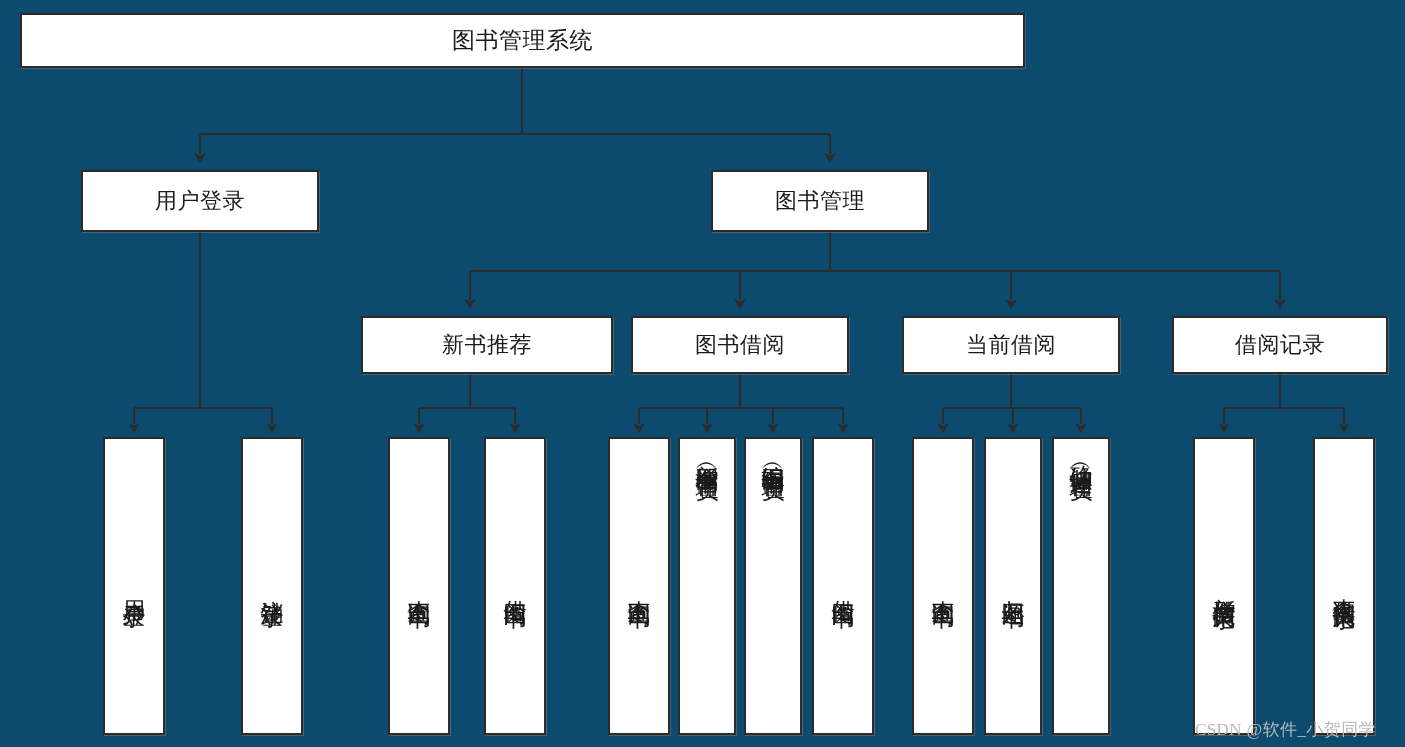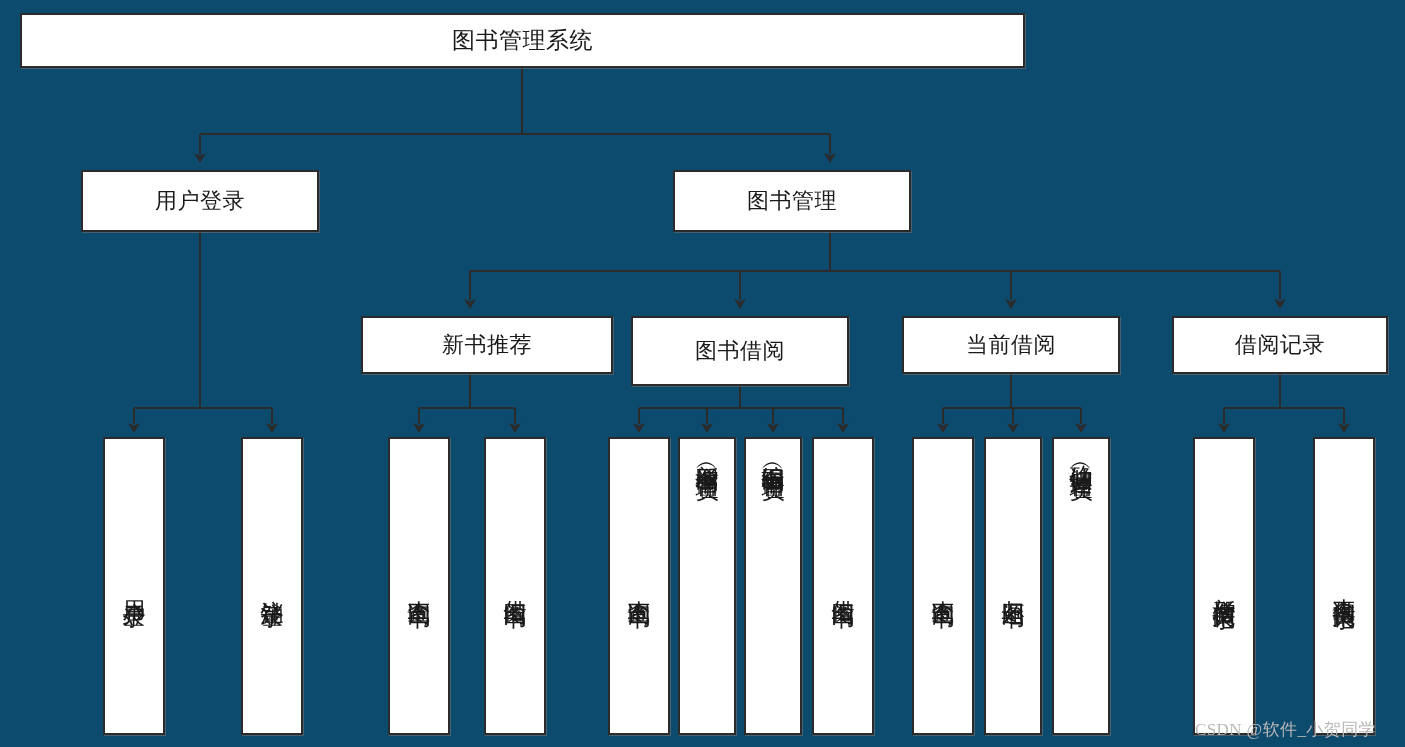--- a/index.html
+++ b/index.html
@@ -126,28 +126,28 @@
     </g>
   </svg>
 
   <div class="node h root" id="n-root" style="left: 20px; top: 13px; width: 1005px; height: 55px; border-color: rgb(43, 43, 43); background: rgb(255, 255, 255); color: rgb(26, 26, 26);">
     <span class="lbl">图书管理系统</span>
   </div>
 
   <div class="node h" id="n-l2-0" style="left: 81px; top: 170px; width: 238px; height: 62px; border-color: rgb(43, 43, 43); background: rgb(255, 255, 255); color: rgb(26, 26, 26);">
     <span class="lbl">用户登录</span>
   </div>
-  <div class="node h" id="n-l2-1" style="left: 673px; top: 170px; width: 238px; height: 62px; border-color: rgb(43, 43, 43); background: rgb(255, 255, 255); color: rgb(26, 26, 26);">
+  <div class="node h" id="n-l2-1" style="left: 711px; top: 170px; width: 218px; height: 62px; border-color: rgb(43, 43, 43); background: rgb(255, 255, 255); color: rgb(26, 26, 26);">
     <span class="lbl">图书管理</span>
   </div>
 
   <div class="node h" id="n-l3-0" style="left: 361px; top: 316px; width: 252px; height: 58px; border-color: rgb(43, 43, 43); background: rgb(255, 255, 255); color: rgb(26, 26, 26);">
     <span class="lbl">新书推荐</span>
   </div>
-  <div class="node h" id="n-l3-1" style="left: 631px; top: 316px; width: 218px; height: 70px; border-color: rgb(43, 43, 43); background: rgb(255, 255, 255); color: rgb(26, 26, 26);">
+  <div class="node h" id="n-l3-1" style="left: 631px; top: 316px; width: 218px; height: 58px; border-color: rgb(43, 43, 43); background: rgb(255, 255, 255); color: rgb(26, 26, 26);">
     <span class="lbl">图书借阅</span>
   </div>
   <div class="node h" id="n-l3-2" style="left: 902px; top: 316px; width: 218px; height: 58px; border-color: rgb(43, 43, 43); background: rgb(255, 255, 255); color: rgb(26, 26, 26);">
     <span class="lbl">当前借阅</span>
   </div>
   <div class="node h" id="n-l3-3" style="left: 1172px; top: 316px; width: 216px; height: 58px; border-color: rgb(43, 43, 43); background: rgb(255, 255, 255); color: rgb(26, 26, 26);">
     <span class="lbl">借阅记录</span>
   </div>
 
   <div class="node v mid" id="n-lf-0" style="left: 103px; top: 437px; width: 62px; height: 298px; border-color: rgb(43, 43, 43); background: rgb(255, 255, 255); color: rgb(26, 26, 26);">

